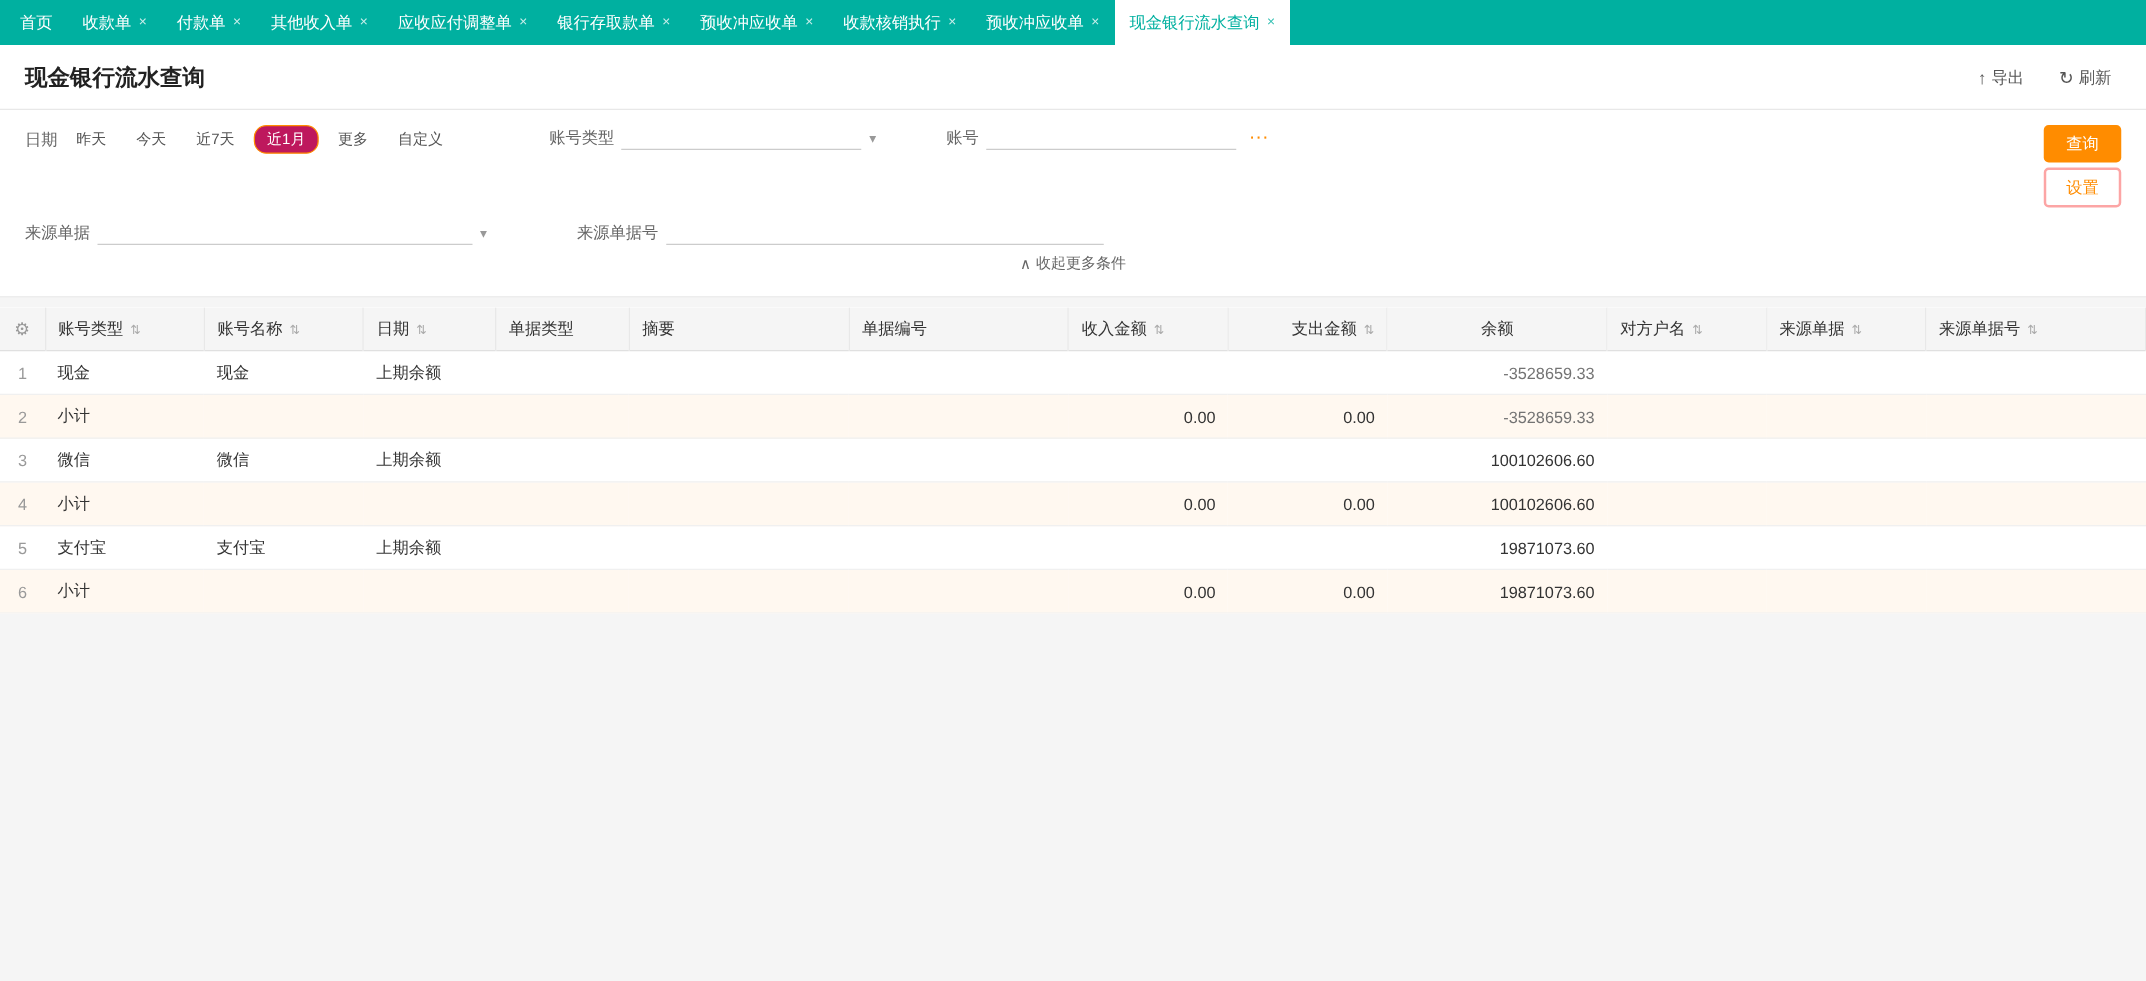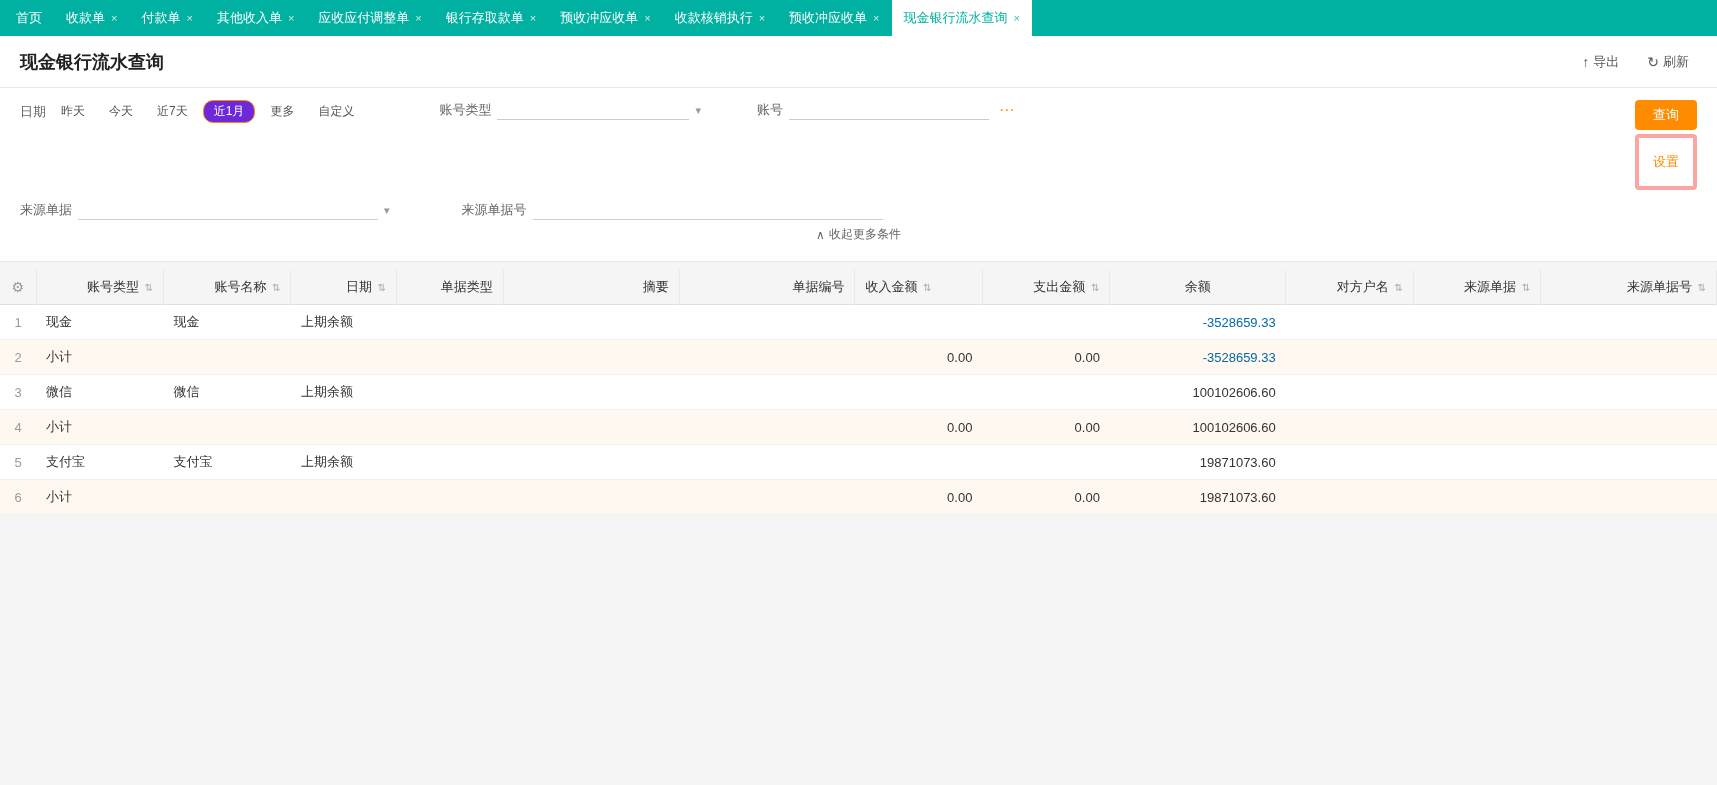--- a/index.html
+++ b/index.html
@@ -86,21 +86,21 @@
     }
     .date-btn {
       padding: 2px 8px;
       border-radius: 3px;
       cursor: pointer;
       font-size: 12px;
       border: 1px solid transparent;
       color: #555;
     }
     .date-btn.active {
-      background: #6d28d9;
+      background: #be185d;
       color: #fff;
       border-color: #ff8c00;
       border-radius: 10px;
       padding: 2px 10px;
     }
     .date-range {
       color: #999;
       font-size: 12px;
       margin-left: 4px;
     }
@@ -137,22 +137,22 @@
       color: #fff;
       border: none;
       padding: 6px 18px;
       border-radius: 4px;
       cursor: pointer;
       font-size: 13px;
     }
     .settings-btn {
       background: #fff;
       color: #ff8c00;
-      border: 4px solid #fca5a5;
-      padding: 15px 14px;
+      border: 2px solid #fca5a5;
+      padding: 5px 14px;
       border-radius: 4px;
       cursor: pointer;
       font-size: 13px;
     }
     .action-btns {
       display: flex;
       flex-direction: column;
       gap: 4px;
       margin-left: 8px;
     }
@@ -207,21 +207,21 @@
       width: 100%;
       border-collapse: collapse;
       font-size: 13px;
     }
     thead tr {
       background: #f5f5f5;
       border-bottom: 1px solid #e0e0e0;
     }
     thead th {
       padding: 8px 10px;
-      text-align: right;
+      text-align: left;
       font-weight: normal;
       color: #333;
       white-space: nowrap;
       border-right: 1px solid #e8e8e8;
       position: relative;
     }
     thead th .sort-icon {
       color: #aaa;
       font-size: 10px;
       margin-left: 2px;
@@ -237,21 +237,21 @@
       white-space: nowrap;
     }
     .row-num {
       color: #999;
       text-align: center;
       width: 36px;
     }
     .amount-cell {
       text-align: right;
     }
-    .negative { color: #0369a1; }
+    .negative { color: #737373; }
     .gear-icon { color: #999; font-size: 14px; }
   </style>
 </head>
 <body>
 
 <div class="top-nav">
   <div class="nav-item home">首页</div>
 
   <div class="nav-item">
     <span>收款单</span>

